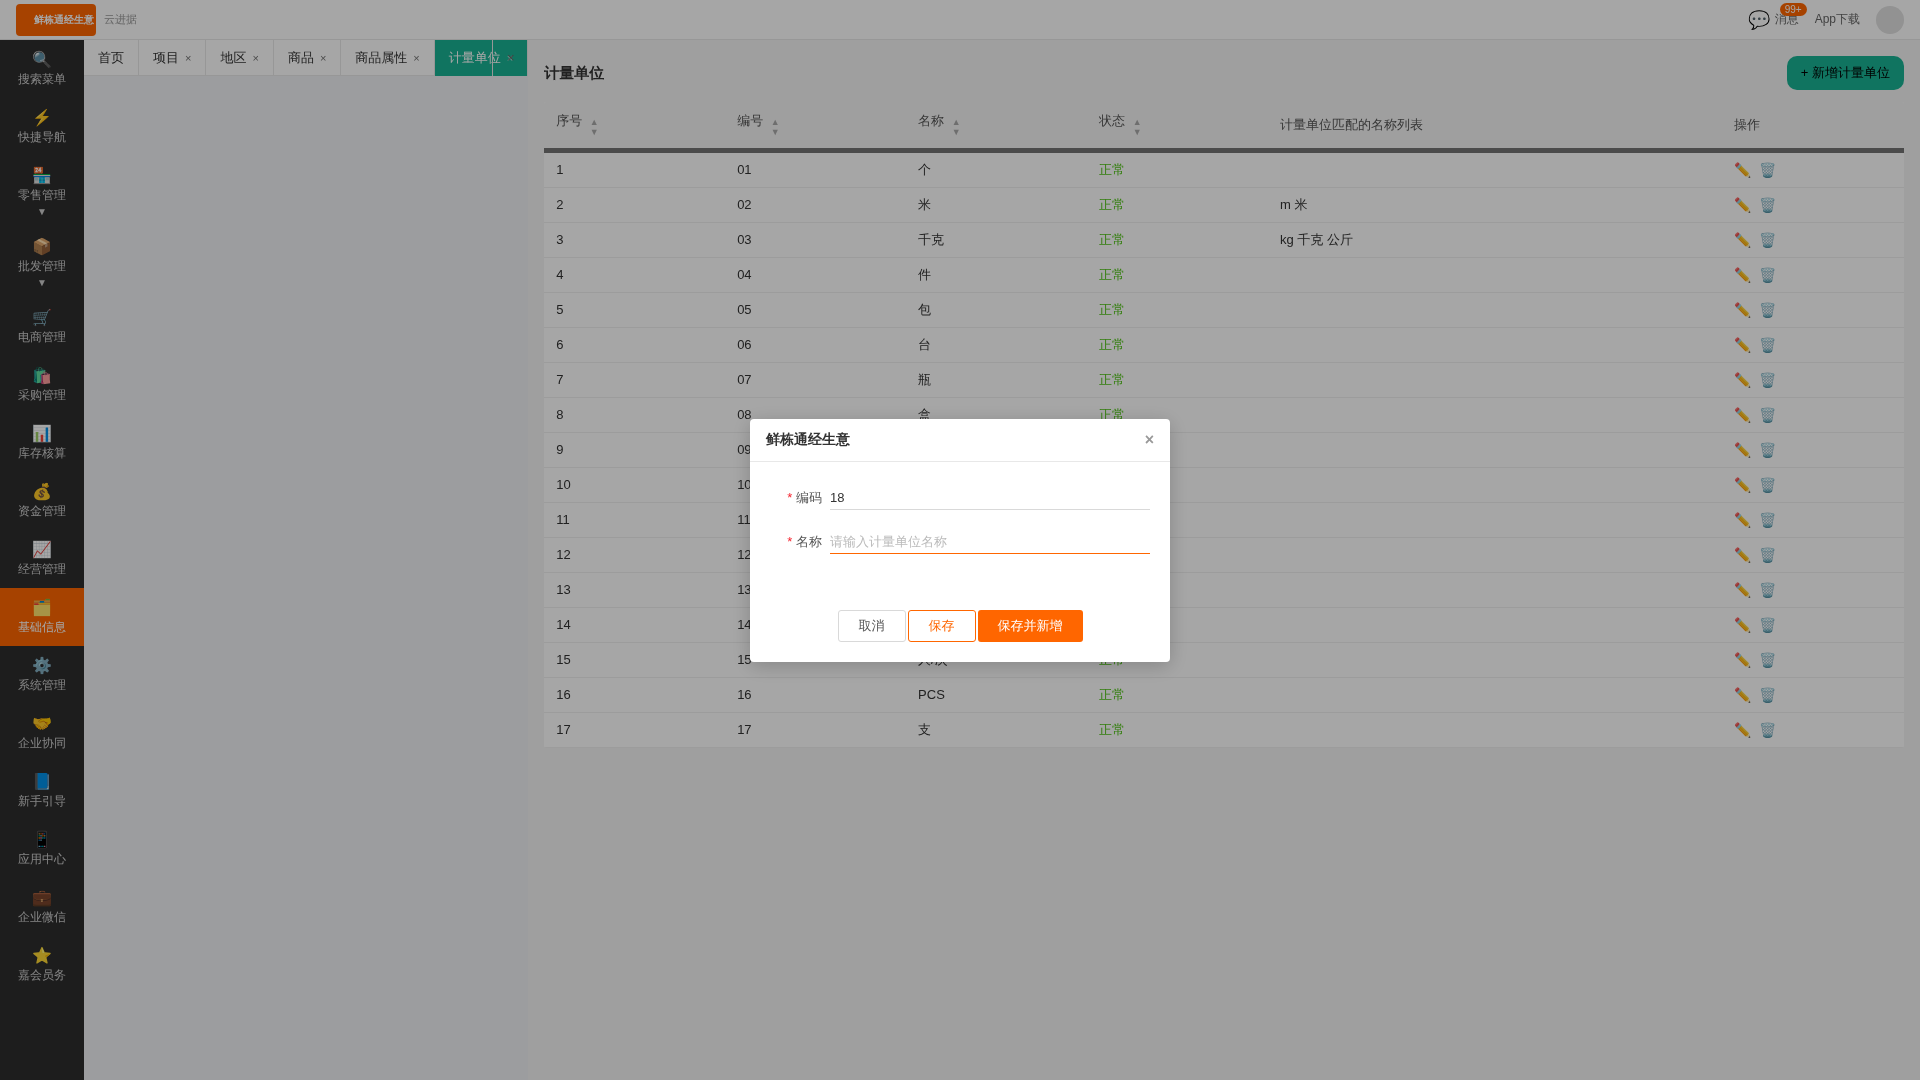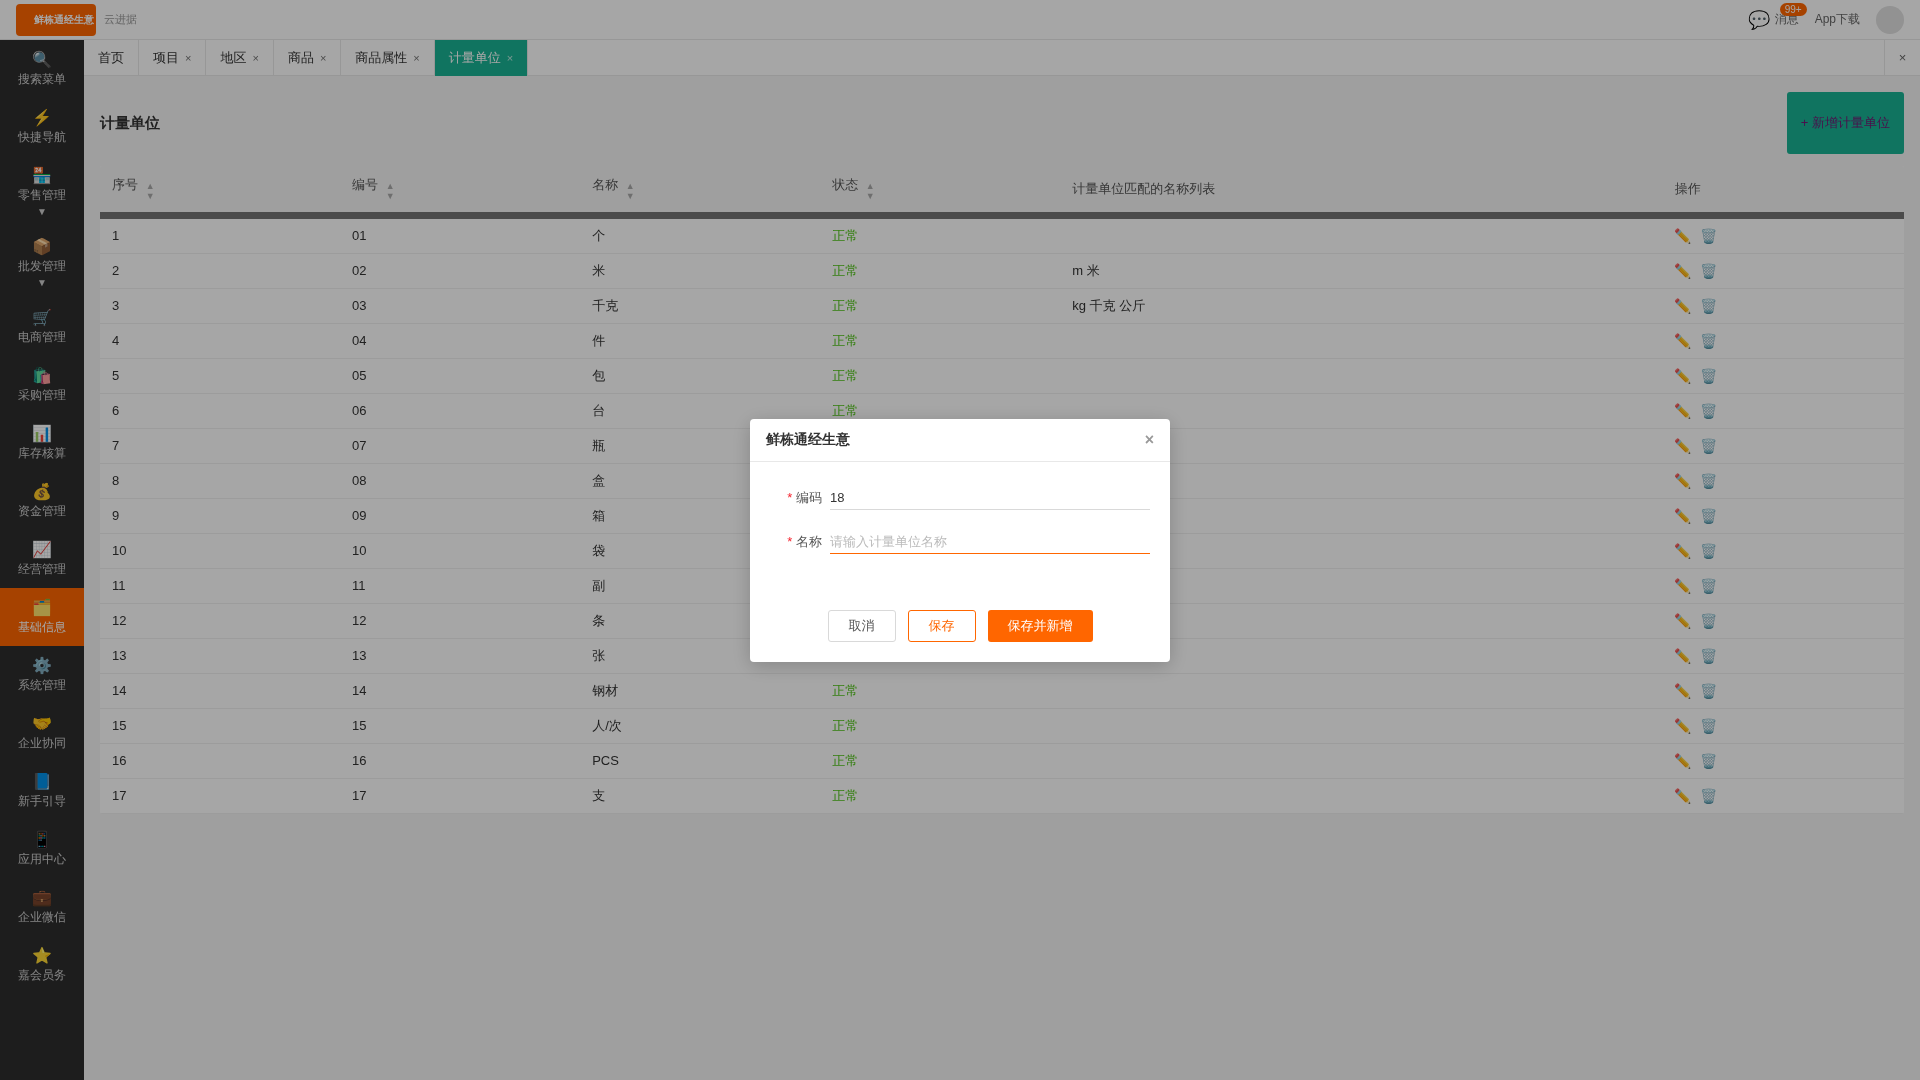--- a/index.html
+++ b/index.html
@@ -92,21 +92,21 @@
       gap: 2px;
       min-height: 48px;
     }
     .sidebar-item.active { background: #f60; color: #fff; }
     .sidebar-item .arrow { font-size: 10px; }
 
     
     .content-area {
       flex: 1;
       display: flex;
-      flex-direction: column;
+      flex-direction: row;
       overflow: hidden;
     }
 
     
     .tab-bar {
       height: 36px;
       background: #fff;
       border-bottom: 1px solid #e8e8e8;
       display: flex;
       align-items: center;
@@ -159,42 +159,42 @@
       font-size: 15px;
       font-weight: bold;
       color: #333;
       margin-bottom: 12px;
       display: flex;
       justify-content: space-between;
       align-items: center;
     }
     .btn-add {
       background: #1ab394;
-      color: #701a75;
+      color: #000000;
       border: none;
-      padding: 22px 14px;
-      border-radius: 3px;
+      padding: 8px 14px;
+      border-radius: 10px;
       cursor: pointer;
       font-size: 13px;
     }
 
     
     .table-container {
       background: #fff;
       border-radius: 2px;
       overflow: hidden;
     }
     table {
       width: 100%;
       border-collapse: collapse;
       font-size: 13px;
     }
     thead tr {
       background: #f5f5f5;
-      border-bottom: 7px solid #737373;
+      border-bottom: 5px solid #737373;
     }
     thead th {
       padding: 10px 12px;
       text-align: left;
       color: #555;
       font-weight: normal;
       white-space: nowrap;
     }
     tbody tr {
       border-bottom: 1px solid #f0f0f0;
@@ -315,21 +315,21 @@
     .form-input.active-border {
       border-bottom: 1px solid #f60;
     }
     .form-input::placeholder {
       color: #bbb;
     }
     .modal-footer {
       padding: 12px 24px 20px;
       display: flex;
       justify-content: center;
-      gap: 12px;
+      gap: 2px;
     }
     .btn-cancel {
       border: 1px solid #d9d9d9;
       background: #fff;
       color: #555;
       padding: 6px 20px;
       border-radius: 3px;
       cursor: pointer;
       font-size: 13px;
     }

